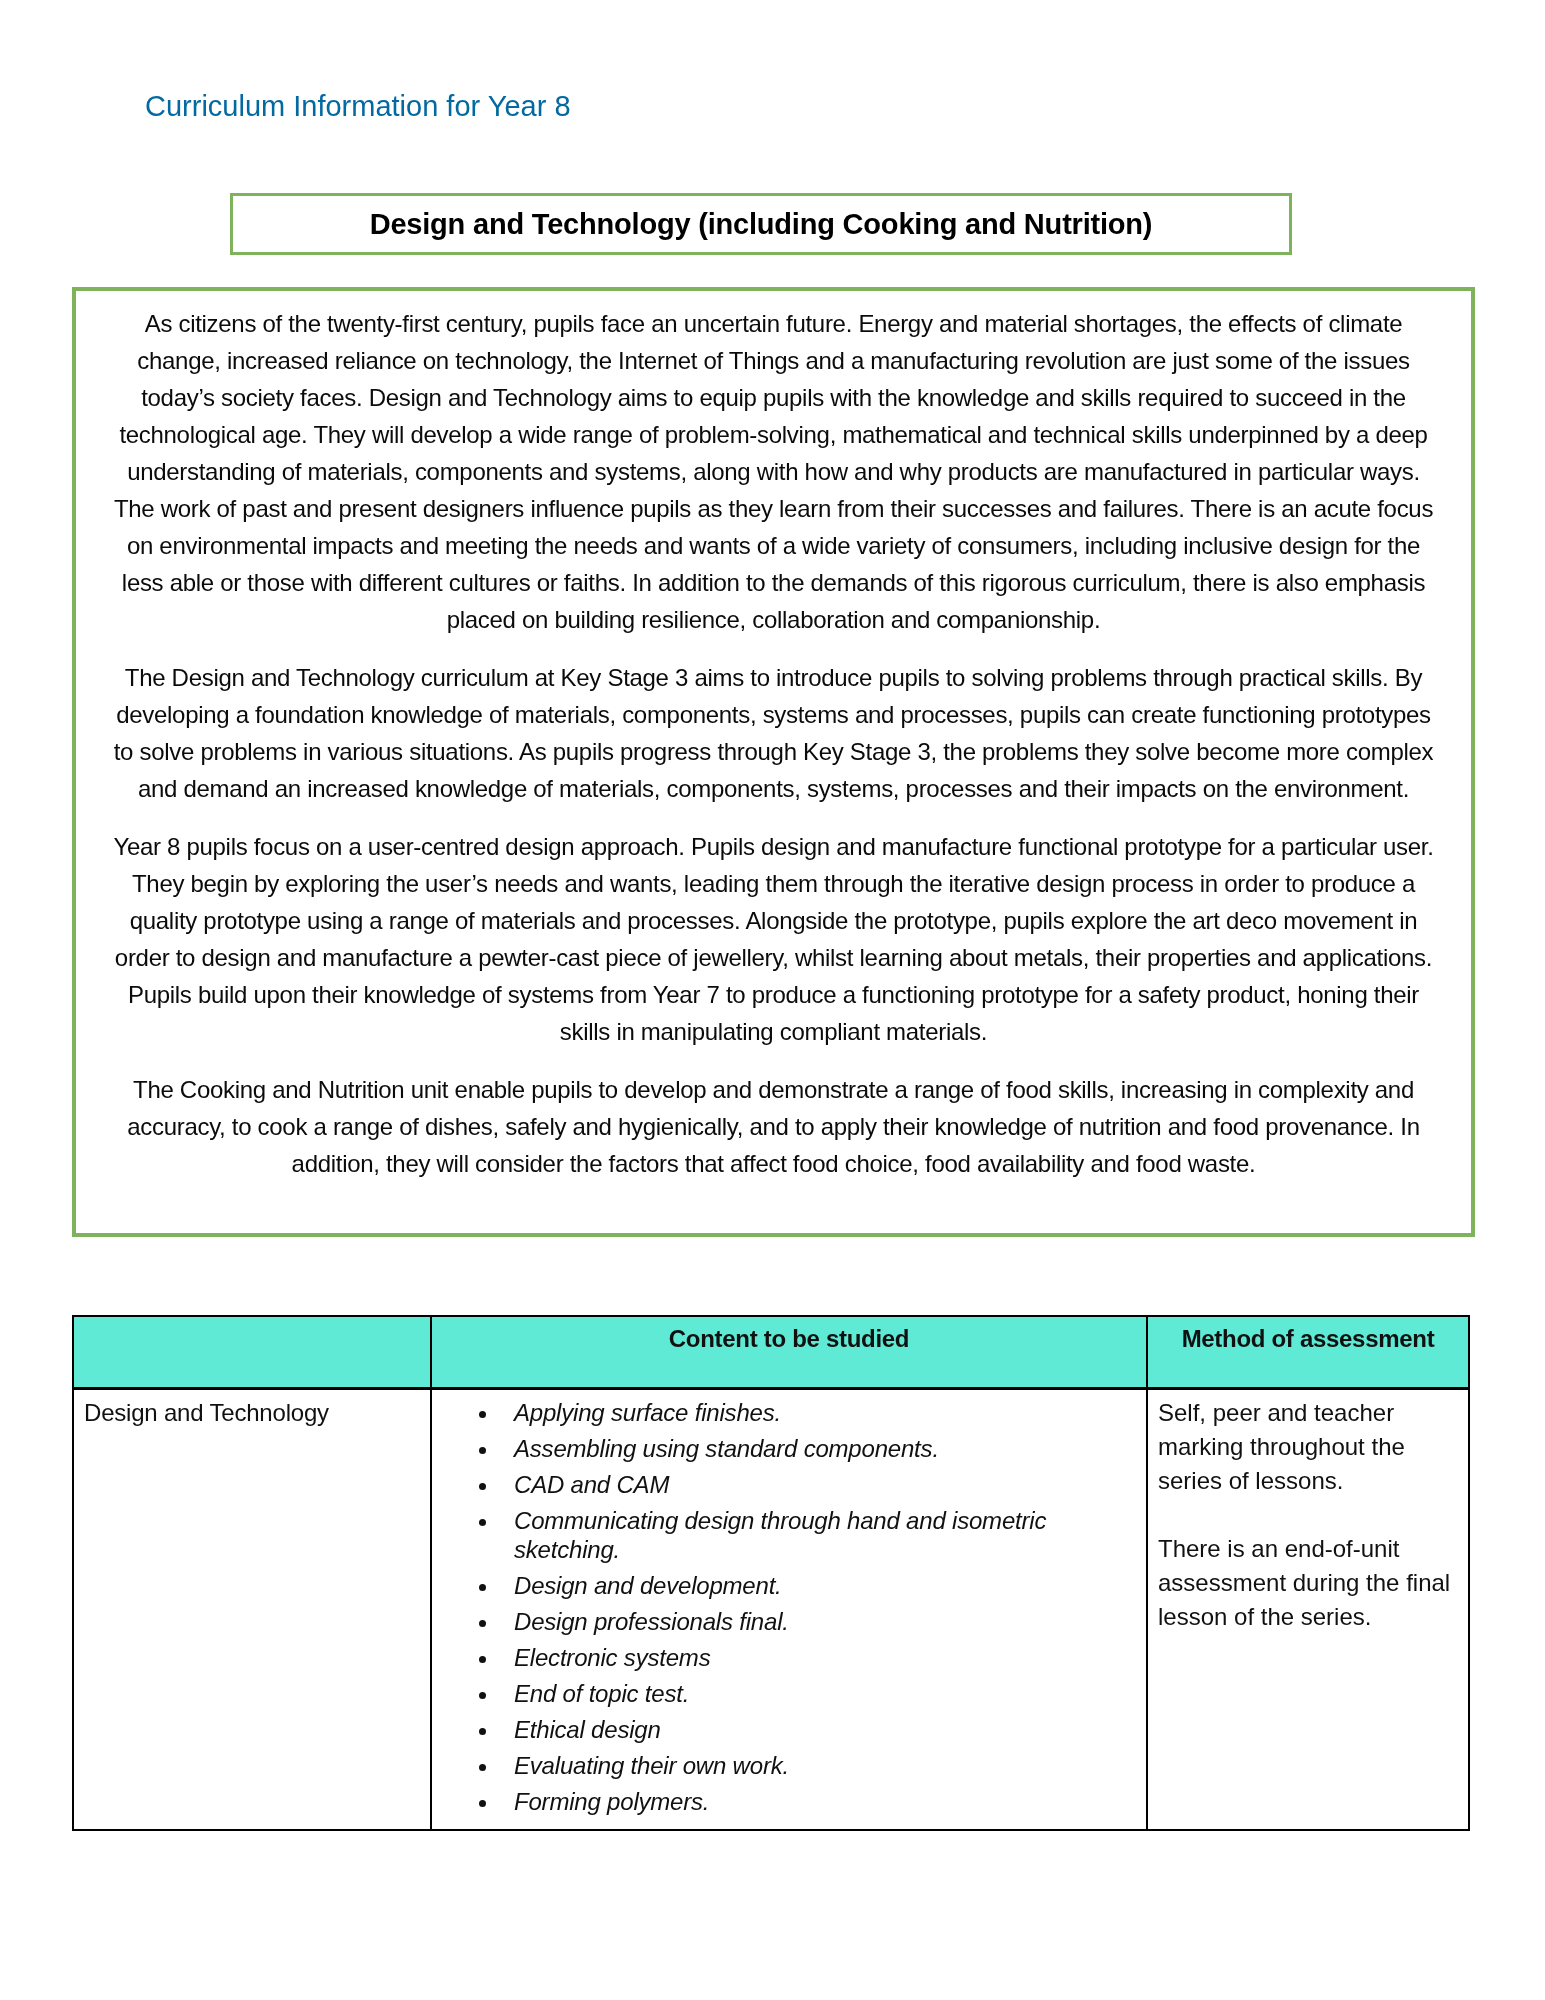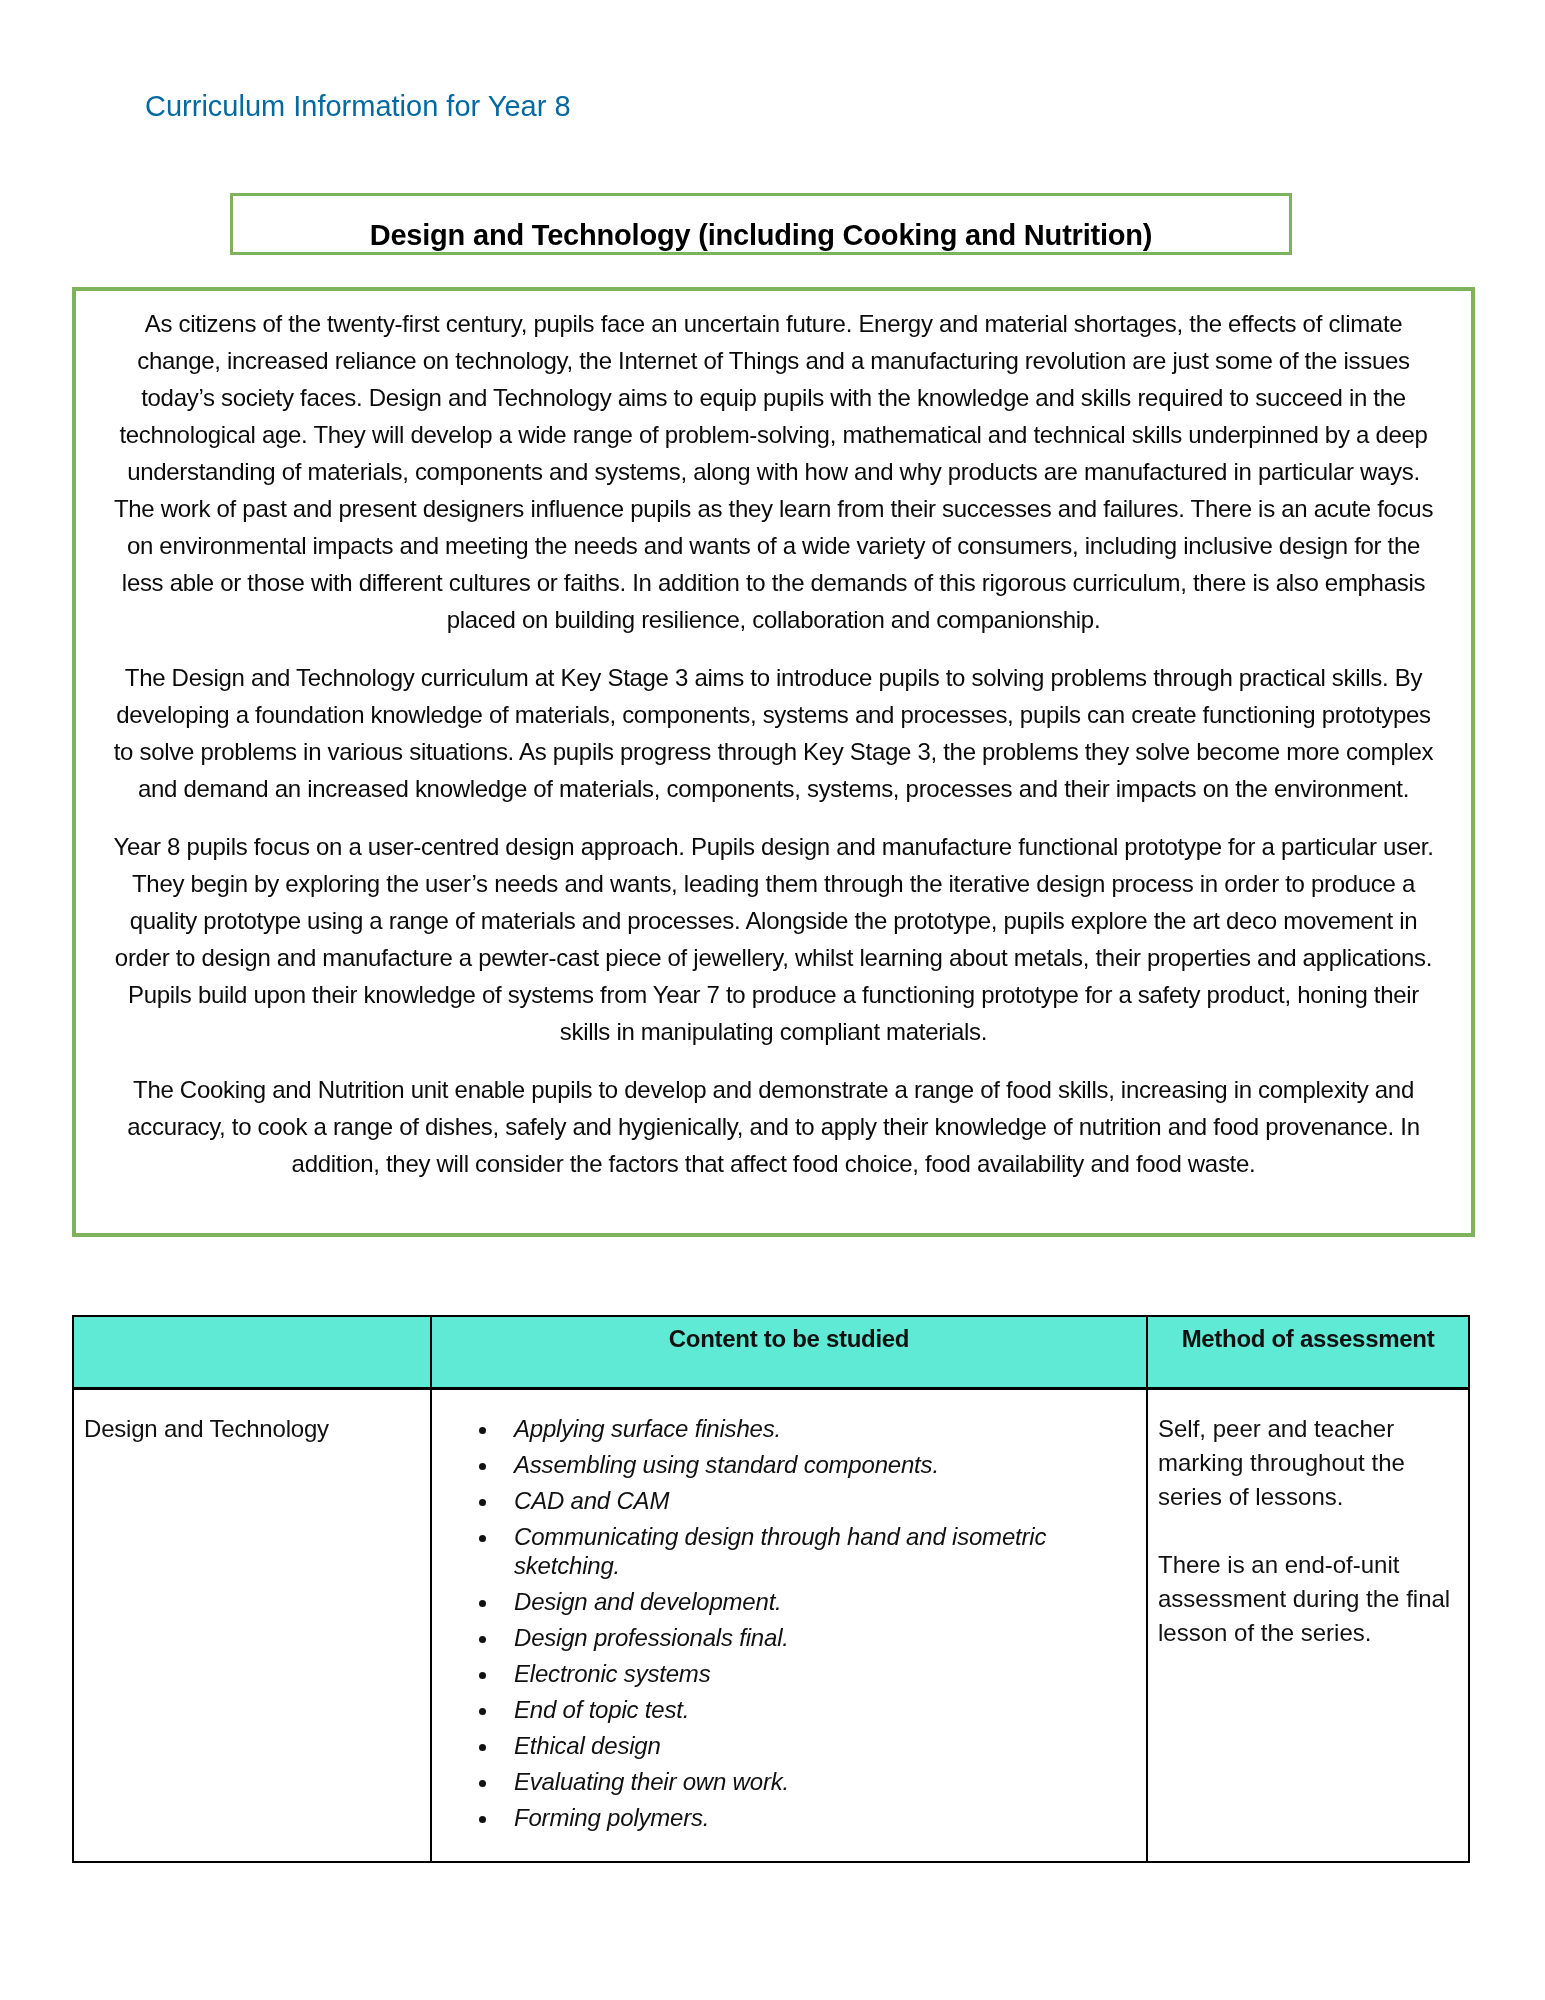--- a/index.html
+++ b/index.html
@@ -26,21 +26,21 @@
     letter-spacing: 0px;
   }
   .title-box {
     position: absolute;
     left: 230px;
     top: 193px;
     width: 1056px;
     height: 56px;
     border: 3px solid #7eb35b;
     display: flex;
-    align-items: flex-end;
+    align-items: center;
     justify-content: center;
   }
   .title-box .title-text {
     font-size: 29px;
     font-weight: 700;
     letter-spacing: -0.2px;
     color: #000000;
   }
   .overview-box {
     position: absolute;
@@ -82,21 +82,21 @@
     font-size: 24px;
     font-weight: 700;
     letter-spacing: -0.3px;
     text-align: center;
     padding: 8px 6px;
     border-bottom-width: 3px;
   }
   .curriculum-table tbody td {
     height: 428px;
     font-size: 24px;
-    padding: 22px 10px;
+    padding: 6px 10px;
     background: #ffffff;
   }
   .subject-cell {
     letter-spacing: -0.2px;
     line-height: 34px;
   }
   .content-cell ul {
     margin: 2px 0 0 0;
     padding-left: 58px;
     list-style: disc;

